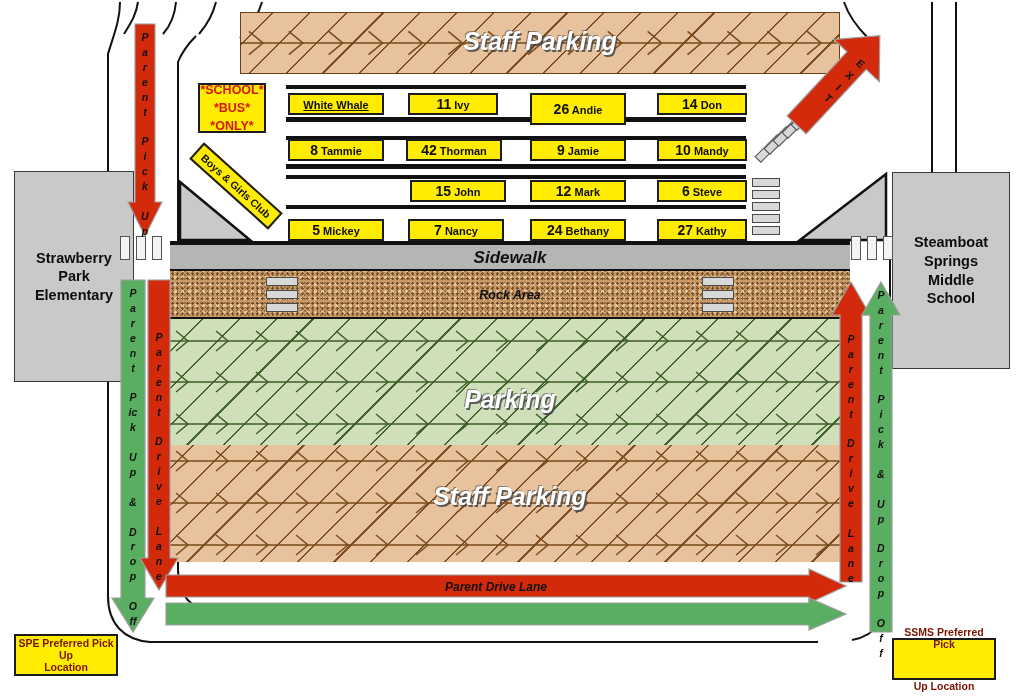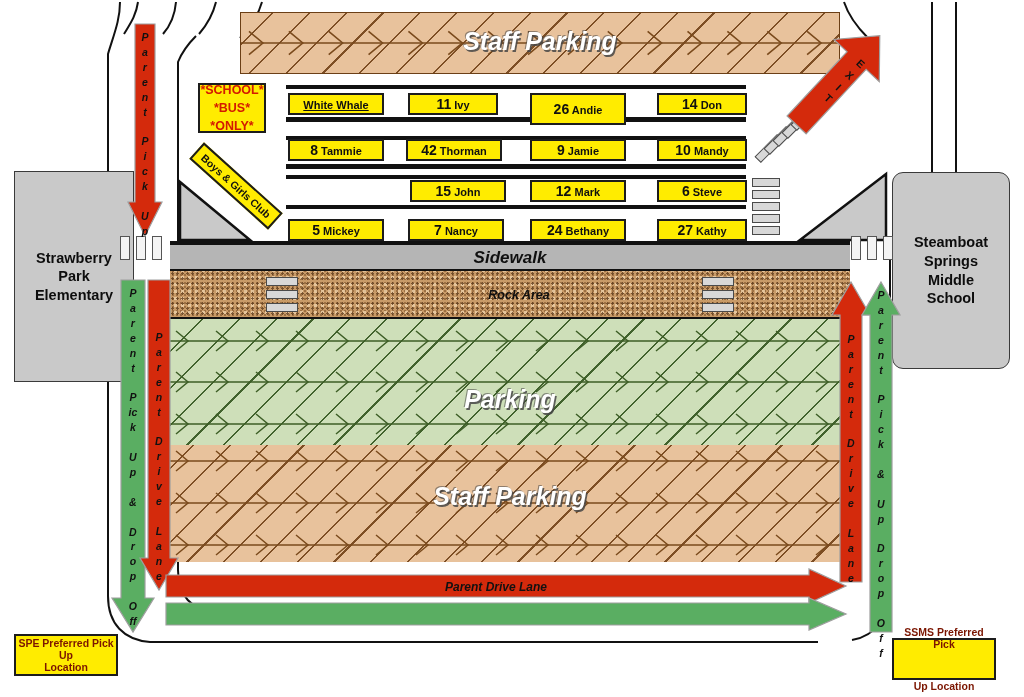--- a/index.html
+++ b/index.html
@@ -217,21 +217,21 @@
   <div class="abs stall" style="left:752px;top:178px;width:28px;height:9px;"></div>
   <div class="abs stall" style="left:752px;top:190px;width:28px;height:9px;"></div>
   <div class="abs stall" style="left:752px;top:202px;width:28px;height:9px;"></div>
   <div class="abs stall" style="left:752px;top:214px;width:28px;height:9px;"></div>
   <div class="abs stall" style="left:752px;top:226px;width:28px;height:9px;"></div>
 
   <div class="abs sidewalk-fill" style="left:170px;top:241px;width:680px;height:30px;border-top:4px solid #111;border-bottom:2px solid #111;"></div>
   <div class="dark-label" style="left:170px;top:248px;width:680px;font-size:17px;">Sidewalk</div>
 
   <div class="abs rock-fill" style="left:170px;top:271px;width:680px;height:48px;border-bottom:2px solid #111;"></div>
-  <div class="dark-label" style="left:170px;top:288px;width:680px;font-size:12.5px;padding-left:9px;">Rock Area</div>
+  <div class="dark-label" style="left:170px;top:288px;width:680px;font-size:12.5px;">Rock Area</div>
 
   <div class="abs stall" style="left:266px;top:277px;width:32px;height:9px;"></div>
   <div class="abs stall" style="left:266px;top:290px;width:32px;height:9px;"></div>
   <div class="abs stall" style="left:266px;top:303px;width:32px;height:9px;"></div>
 
   <div class="abs stall" style="left:702px;top:277px;width:32px;height:9px;"></div>
   <div class="abs stall" style="left:702px;top:290px;width:32px;height:9px;"></div>
   <div class="abs stall" style="left:702px;top:303px;width:32px;height:9px;"></div>
 
   <div class="abs green-fill" style="left:170px;top:319px;width:680px;height:126px;">
@@ -366,21 +366,21 @@
   </div>
   <div class="area-label" style="left:170px;top:482px;width:680px;font-size:25px;">Staff Parking</div>
 
   <div class="abs school" style="left:14px;top:171px;width:120px;height:211px;">
     <div>
       <div>Strawberry</div>
       <div>Park</div>
       <div>Elementary</div>
     </div>
   </div>
-  <div class="abs school" style="left:892px;top:172px;width:118px;height:197px;border-radius:11px;">
+  <div class="abs school" style="left:892px;top:172px;width:118px;height:197px;">
     <div>
       <div>Steamboat</div>
       <div>Springs</div>
       <div>Middle</div>
       <div>School</div>
     </div>
   </div>
 
   <div class="abs" style="left:120px;top:236px;width:10px;height:24px;background:#f4f4f4;border:1px solid #555;"></div>
   <div class="abs" style="left:136px;top:236px;width:10px;height:24px;background:#f4f4f4;border:1px solid #555;"></div>

